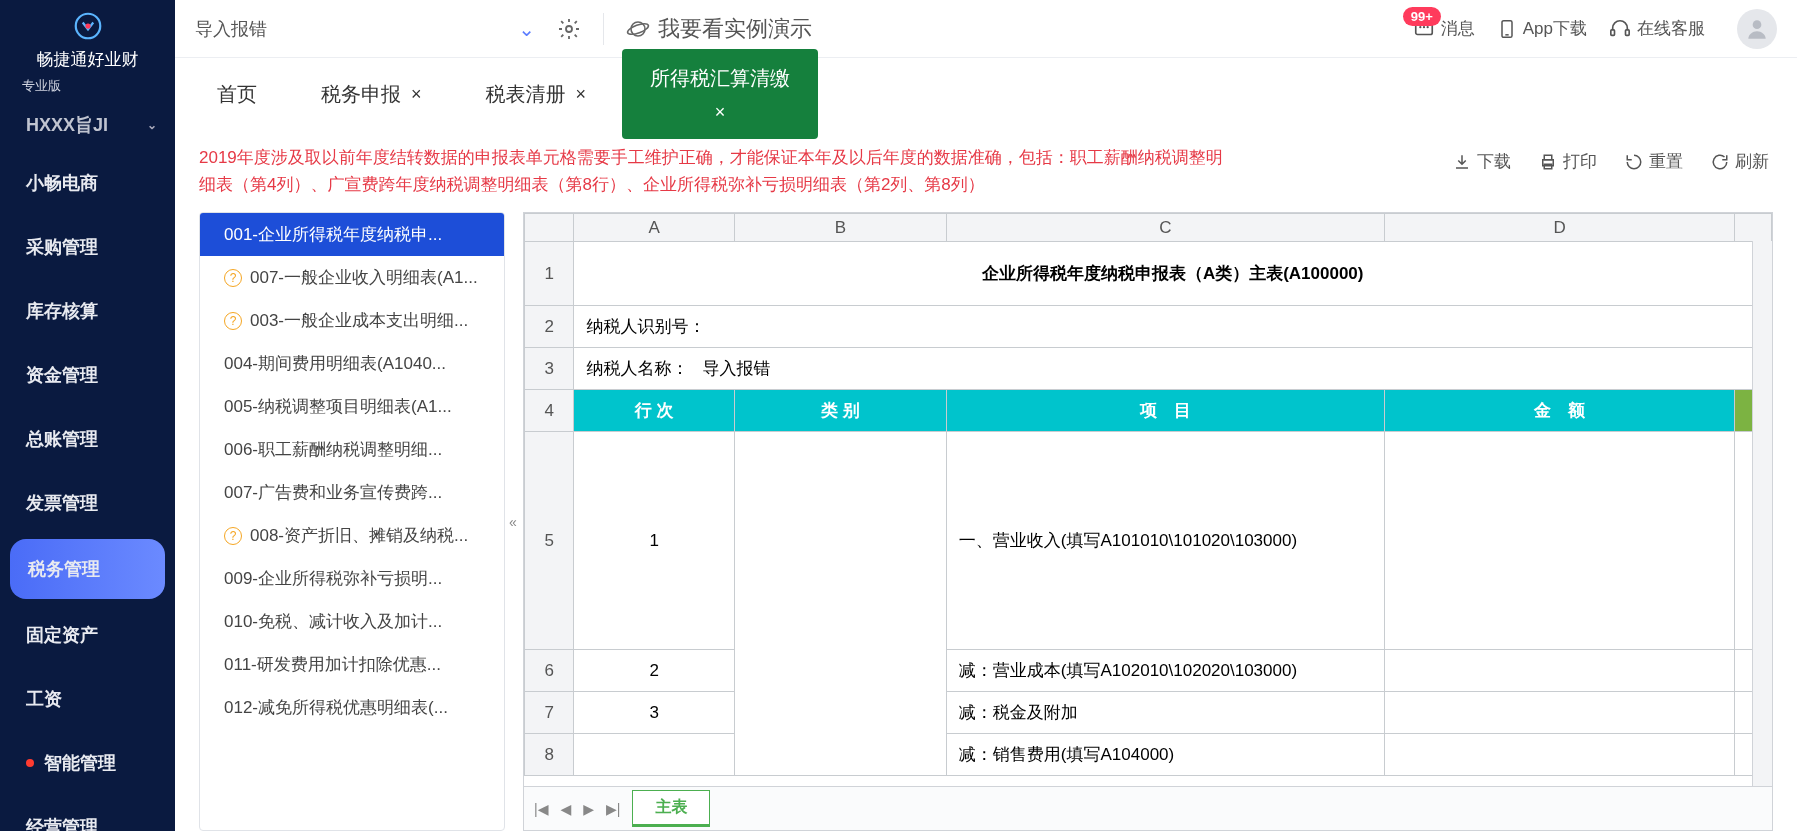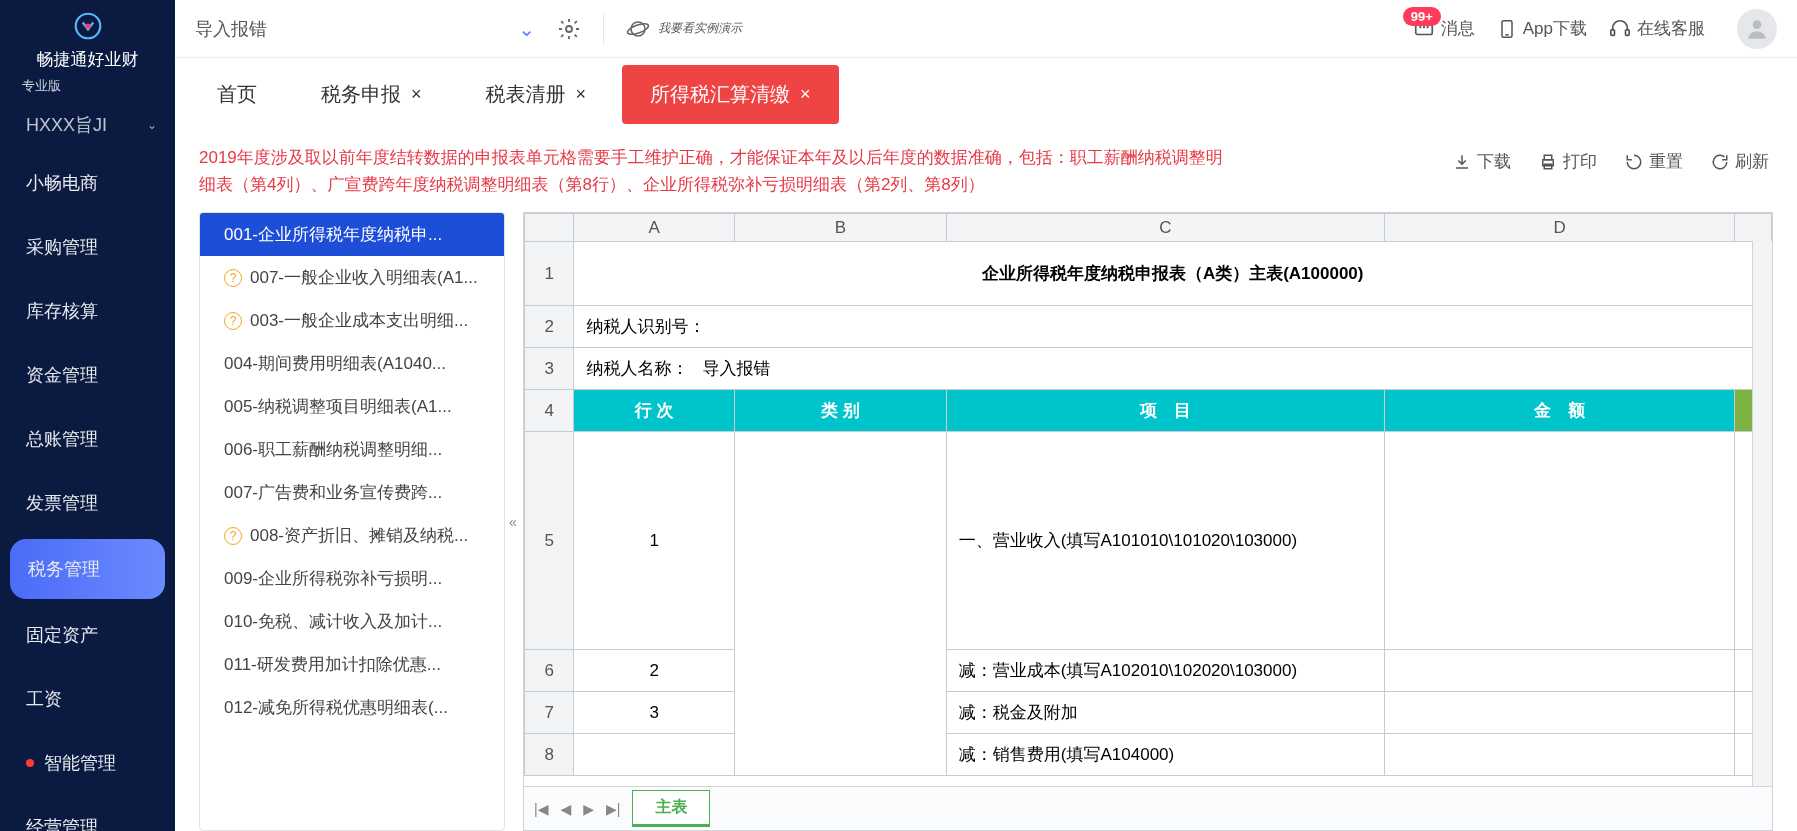--- a/index.html
+++ b/index.html
@@ -3,42 +3,42 @@
 <meta charset="utf-8">
 <style>
 * { margin: 0; padding: 0; box-sizing: border-box; font-family: "Microsoft YaHei", Arial, sans-serif; }
 body { width: 1797px; height: 831px; overflow: hidden; display: flex; background: #fff; }
 
 .sidebar { width: 175px; background: #0a1a40; color: #fff; display: flex; flex-direction: column; }
 .logo-area { padding: 12px 14px 6px; display: flex; align-items: center; gap: 8px; flex-direction: column; }
 .logo-icon { width: 28px; height: 28px; }
 .logo-text { font-size: 17px; font-weight: 500; }
 .edition { font-size: 13px; padding: 0 14px 10px 22px; color: #d0d4e0; }
-.nav-item { padding: 20px 26px; font-size: 18px; color: #e8eaf0; cursor: pointer; display: flex; align-items: center; position: relative; }
+.nav-item { padding: 20px 26px; font-size: 18px; color: #e8eaf0; cursor: pointer; display: flex; align-items: center; position: relative; font-weight: bold; }
 .nav-item.active { background: linear-gradient(90deg, #4a6cf7 0%, #6b8aff 100%); border-radius: 16px; margin: 4px 10px; padding: 18px 18px; }
 .nav-item .dot { width: 8px; height: 8px; border-radius: 50%; background: #ff3b30; margin-right: 10px; }
 .nav-item .arrow { position: absolute; right: 18px; font-size: 12px; color: #aab; }
 .nav-item.cut { padding-top: 8px; padding-bottom: 14px; color: #c0c4d0; }
 
 .main { flex: 1; display: flex; flex-direction: column; }
 .topbar { height: 58px; display: flex; align-items: center; border-bottom: 1px solid #eceef2; padding: 0 20px; gap: 22px; }
 .search-box { display: flex; align-items: center; gap: 10px; width: 340px; }
 .search-text { font-size: 18px; color: #555; }
 .chev-btn { color: #5b7cff; font-size: 20px; cursor: pointer; margin-left: auto; }
 .gear-btn { color: #666; font-size: 22px; cursor: pointer; }
 .divider-v { width: 1px; height: 32px; background: #e5e7eb; }
-.demo-link { display: flex; align-items: center; gap: 8px; color: #555; font-size: 12px; cursor: pointer; font-style: italic; }
+.demo-link { display: flex; align-items: center; gap: 8px; color: #555; font-size: 22px; cursor: pointer; }
 .top-spacer { flex: 1; }
 .top-action { display: flex; align-items: center; gap: 6px; color: #555; font-size: 17px; cursor: pointer; position: relative; }
 .badge { position: absolute; top: -10px; right: 34px; background: #ff3b5c; color: #fff; font-size: 13px; font-weight: bold; padding: 2px 8px; border-radius: 12px; }
 .avatar { width: 40px; height: 40px; border-radius: 50%; background: #e5e7eb; display: flex; align-items: center; justify-content: center; margin-left: 10px; }
 
 .tabs-row { height: 72px; display: flex; align-items: center; padding: 0 14px; gap: 8px; }
 .tab { padding: 16px 28px; font-size: 20px; color: #333; cursor: pointer; display: flex; align-items: center; gap: 10px; }
-.tab.active { background: #ef4444; color: #fff; border-radius: 4px; }
+.tab.active { background: #15803d; color: #fff; border-radius: 4px; flex-direction: column; }
 .tab .close { font-size: 18px; }
 
 .toolbar { display: flex; align-items: flex-start; padding: 14px 24px; gap: 20px; }
 .notice { color: #e63946; font-size: 17px; line-height: 1.6; max-width: 1040px; }
 .tool-spacer { flex: 1; }
 .tool-btn { display: flex; align-items: center; gap: 6px; color: #555; font-size: 17px; cursor: pointer; padding: 6px 4px; }
 
 .workspace { flex: 1; display: flex; padding: 0 24px 0 24px; overflow: hidden; }
 .tree-panel { width: 306px; border: 1px solid #e0e3e8; border-radius: 4px; overflow-y: auto; }
 .tree-item { padding: 10px 14px 10px 24px; font-size: 17px; color: #444; cursor: pointer; display: flex; align-items: center; gap: 8px; white-space: nowrap; overflow: hidden; text-overflow: ellipsis; }

